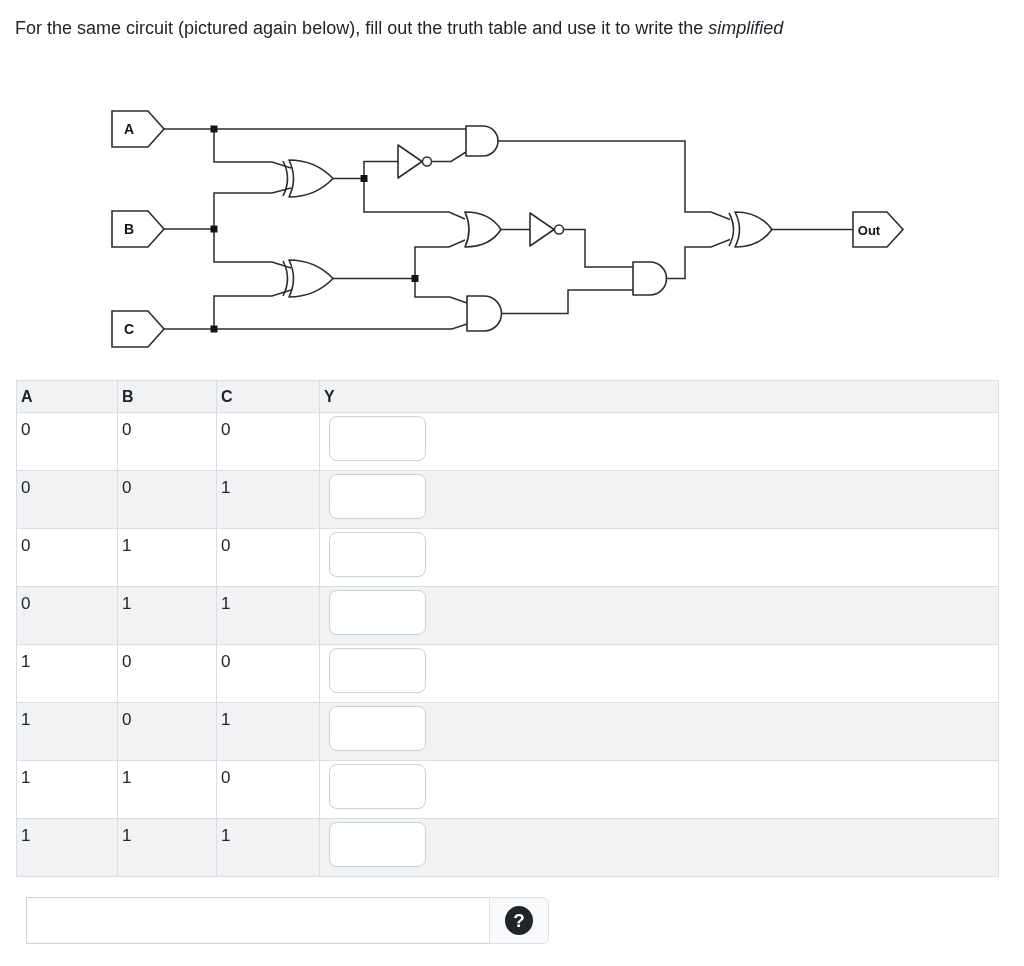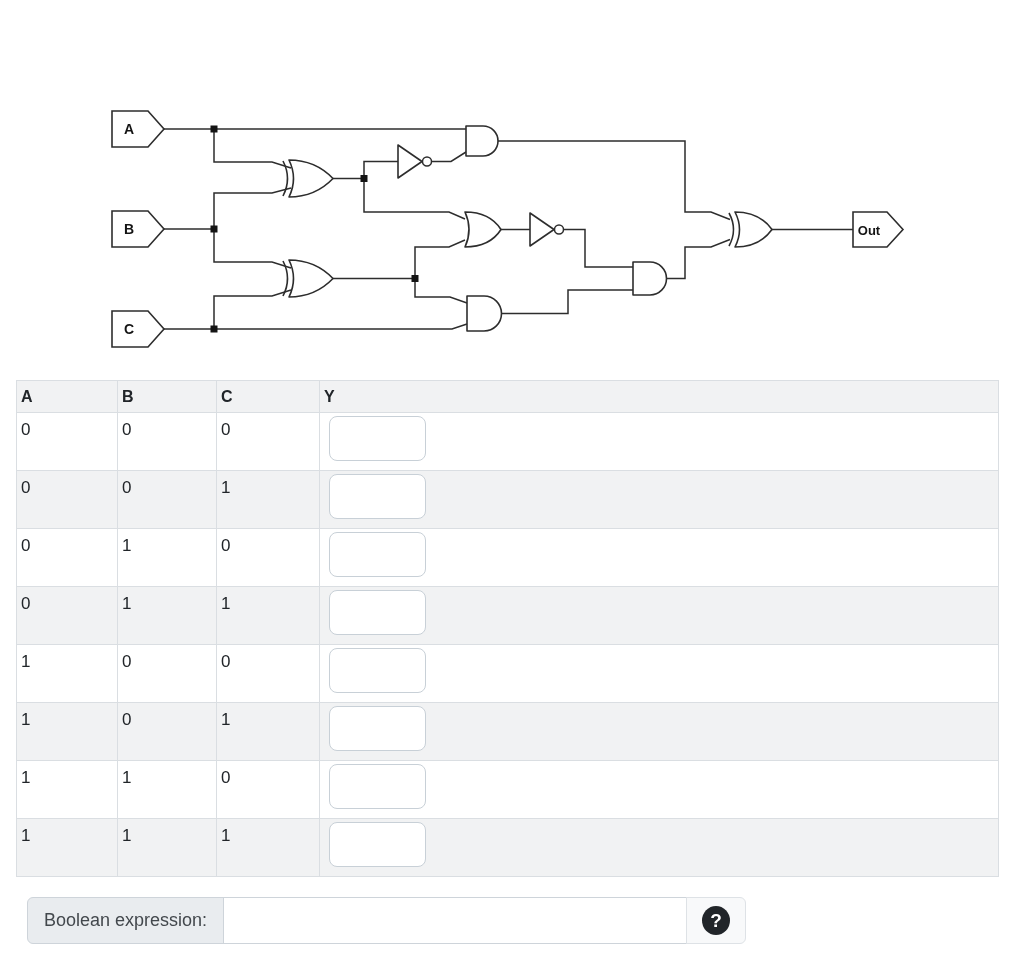--- a/index.html
+++ b/index.html
@@ -54,20 +54,21 @@
                display: flex; align-items: center; justify-content: center; cursor: pointer; }
   .help-circle { width: 28px; height: 29px; border-radius: 50%; background: #212529;
                  color: #ffffff; font-weight: 700; font-size: 19px;
                  display: flex; align-items: center; justify-content: center;
                  line-height: 1; padding-bottom: 1px; }
 </style>
 </head>
 <body>
 
 <div class="question">
+  <div><span>For the same circuit (pictured again below), fill out the truth table and use it to write the </span><em>simplified</em></div>
 </div>
 
 <svg class="circuit" width="1024" height="380" viewBox="0 0 1024 380">
   <g>
     <path class="wire" d="M164,129 H466"></path>
     <path class="wire" d="M214,129 V162 H272 L291,168"></path>
     <path class="wire" d="M164,229 H214"></path>
     <path class="wire" d="M214,229 V193 H272 L291,188"></path>
     <path class="wire" d="M214,229 V262 H272 L291,268"></path>
     <path class="wire" d="M164,329 H452 L467,324"></path>
@@ -179,18 +180,17 @@
     <tr class="striped">
       <td>1</td>
       <td>1</td>
       <td>1</td>
       <td class="y-cell"><input class="y-input" type="text" value="" style=""></td>
     </tr>
   </tbody>
 </table>
 
 <div class="expr-group">
-  <div class="expr-label">Boolean expression:</div>
   <input class="expr-input" type="text" value="" style="">
   <div class="expr-help">
     <span class="help-circle">?</span>
   </div>
 </div>
 
 </body></html>

